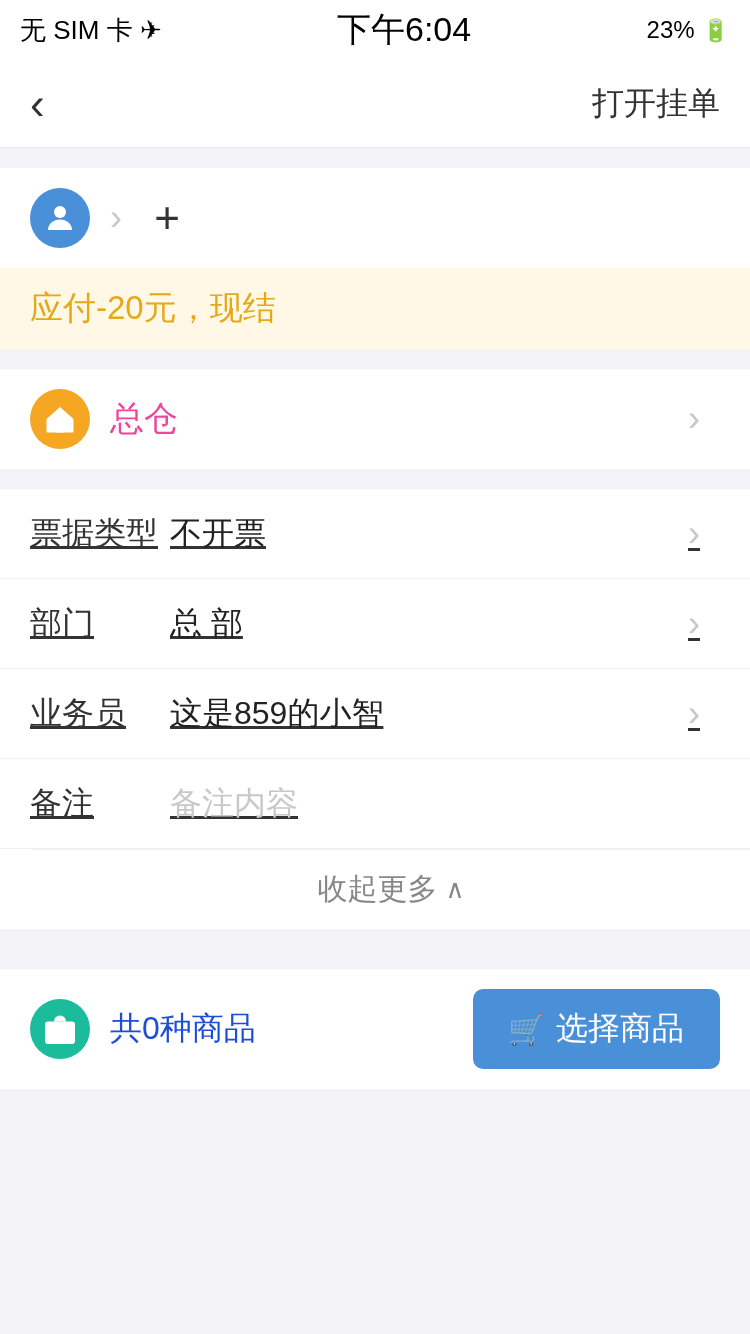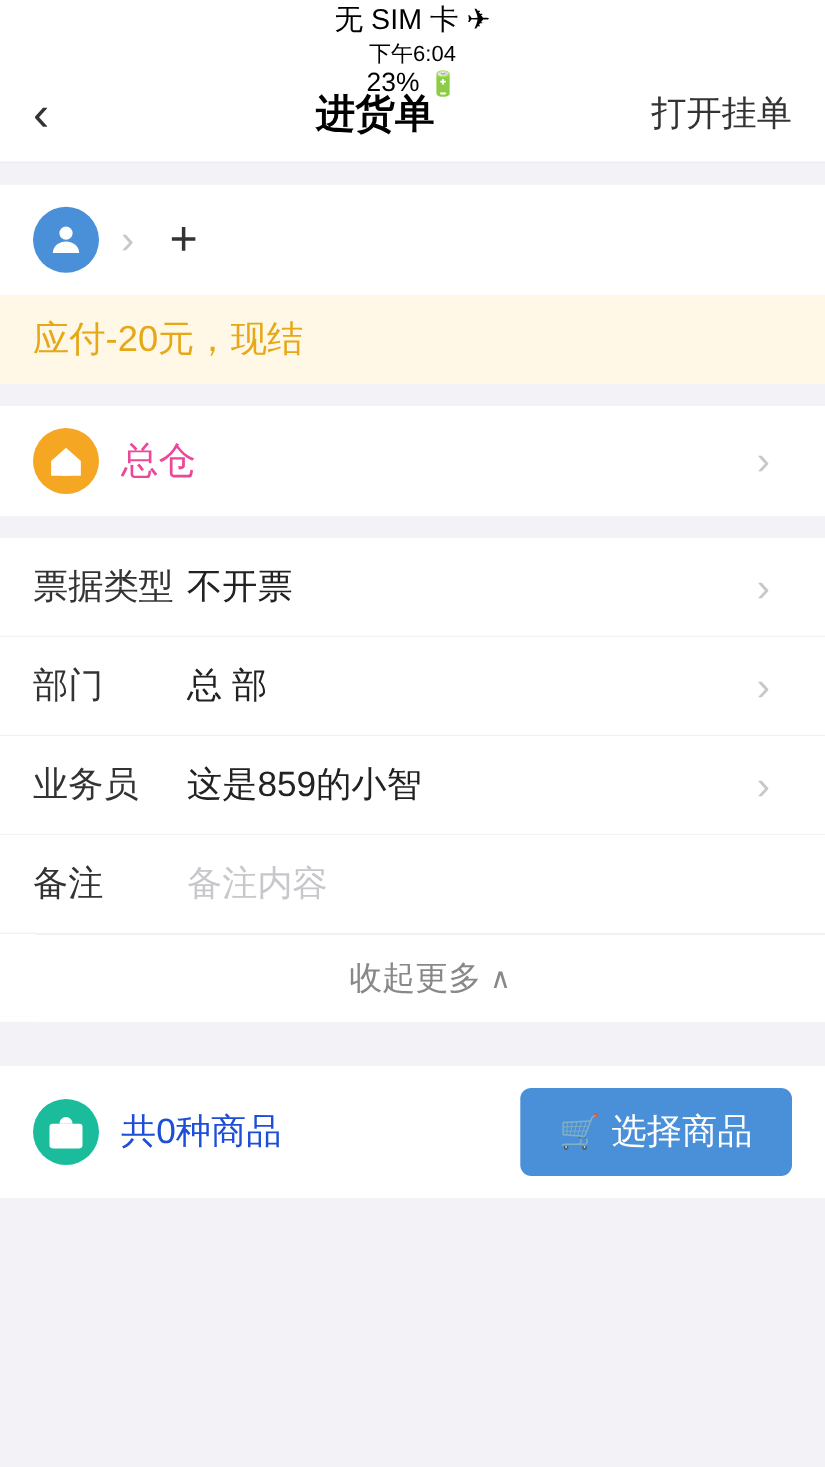--- a/index.html
+++ b/index.html
@@ -17,24 +17,23 @@
     .status-bar {
       width: 100%;
       height: 60px;
       background: #fff;
       display: flex;
       align-items: center;
       justify-content: space-between;
       padding: 0 20px;
       font-size: 26px;
       color: #000;
-      flex-direction: column;
     }
     .status-left { display: flex; align-items: center; gap: 10px; }
-    .status-center { font-size: 20px; font-weight: 500; }
+    .status-center { font-size: 34px; font-weight: 500; }
     .status-right { display: flex; align-items: flex-end; gap: 8px; font-size: 24px; }
 
     
     .nav-bar {
       width: 100%;
       height: 88px;
       background: #fff;
       display: flex;
       align-items: center;
       justify-content: space-between;
@@ -143,20 +142,21 @@
     
     .form-section {
       background: #fff;
     }
     .form-row {
       display: flex;
       align-items: center;
       min-height: 90px;
       padding: 0 30px;
       border-bottom: 1px solid #f0f0f0;
+      text-decoration: underline;
     }
     .form-row:last-child {
       border-bottom: none;
     }
     .form-label {
       font-size: 32px;
       color: #333;
       width: 130px;
       flex-shrink: 0;
     }
@@ -247,21 +247,20 @@
   </div>
   <div class="status-center">下午6:04</div>
   <div class="status-right">
     <span>23%</span>
     <span style="font-size:22px;">🔋</span>
   </div>
 </div>
 
 <div class="nav-bar">
   <div class="nav-back">‹</div>
-  <div class="nav-title">进货单</div>
   <div class="nav-action">打开挂单</div>
 </div>
 
 <div class="divider-gray"></div>
 
 <div class="section-card">
   <div class="supplier-row">
     <div class="supplier-avatar">
       <svg viewBox="0 0 24 24">
         <circle cx="12" cy="8" r="4"></circle>

